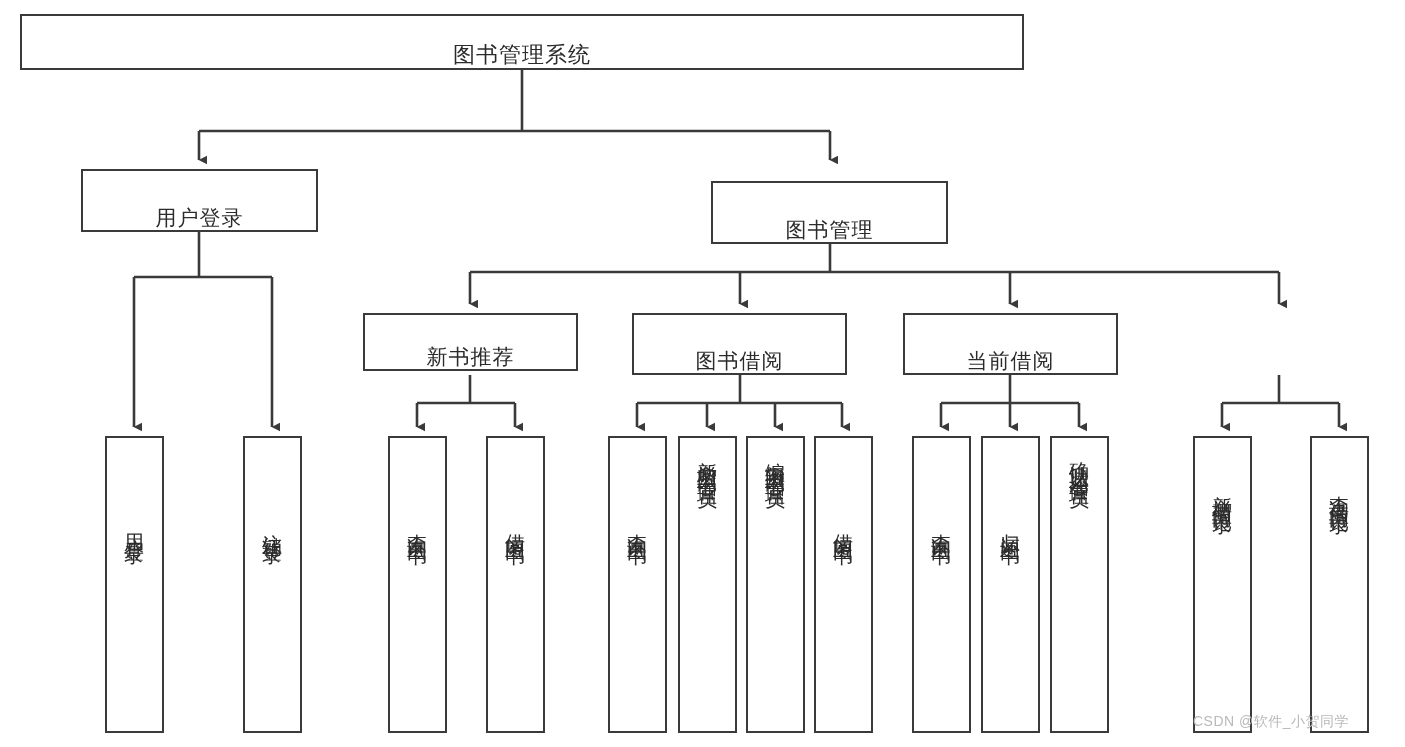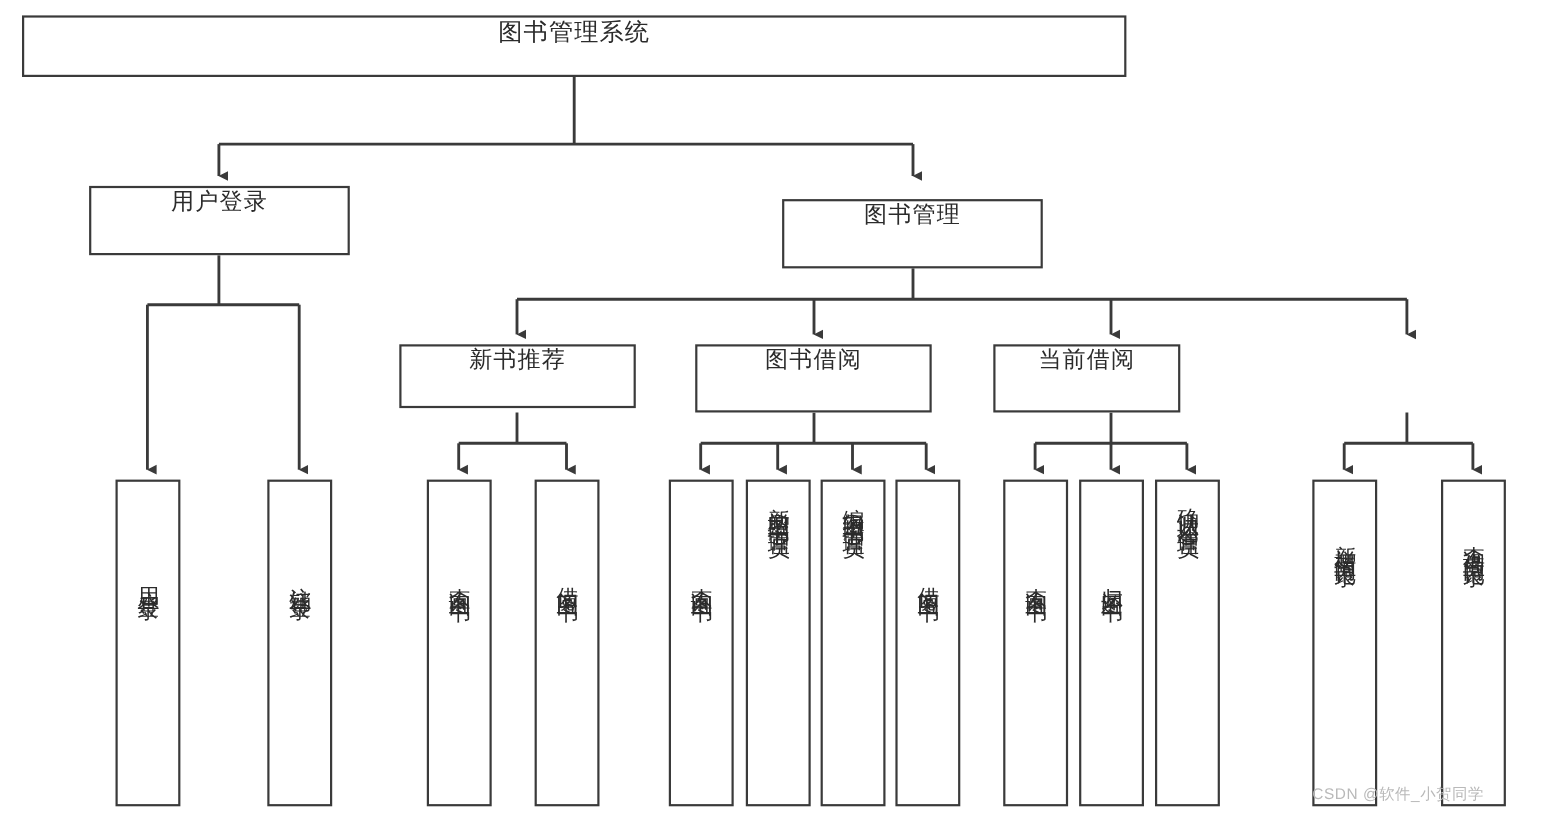--- a/index.html
+++ b/index.html
@@ -27,21 +27,21 @@
     width: 1405px;
     height: 747px;
     pointer-events: none;
   }
   .node {
     position: absolute;
     box-sizing: border-box;
     background: #ffffff;
     border: 2.5px solid #3a3a3a;
     display: flex;
-    align-items: flex-start;
+    align-items: flex-end;
     justify-content: center;
     color: #2b2b2b;
     z-index: 2;
   }
   .node.horiz {
     font-size: 21px;
     letter-spacing: 1px;
     line-height: 1.2;
   }
   .node.vert {
@@ -136,21 +136,21 @@
   <div class="node horiz" style="left:711px; top:169px; width:237px; height:63px;margin-top:12px;">
     <span>图书管理</span>
   </div>
 
   <div class="node horiz" style="left:363px; top:313px; width:215px; height:58px;">
     <span>新书推荐</span>
   </div>
   <div class="node horiz" style="left:632px; top:313px; width:215px; height:62px;">
     <span>图书借阅</span>
   </div>
-  <div class="node horiz" style="left:903px; top:313px; width:170px; height:62px;">
+  <div class="node horiz" style="left:903px; top:313px; width:215px; height:62px;">
     <span>当前借阅</span>
   </div>
 
   <div class="node vert" style="left:105px; top:436px; width:59px; height:297px; padding-top:80px;">
     <span class="vtext">用户登录</span>
   </div>
   <div class="node vert" style="left:243px; top:436px; width:59px; height:297px; padding-top:80px;">
     <span class="vtext">注销登录</span>
   </div>
 

